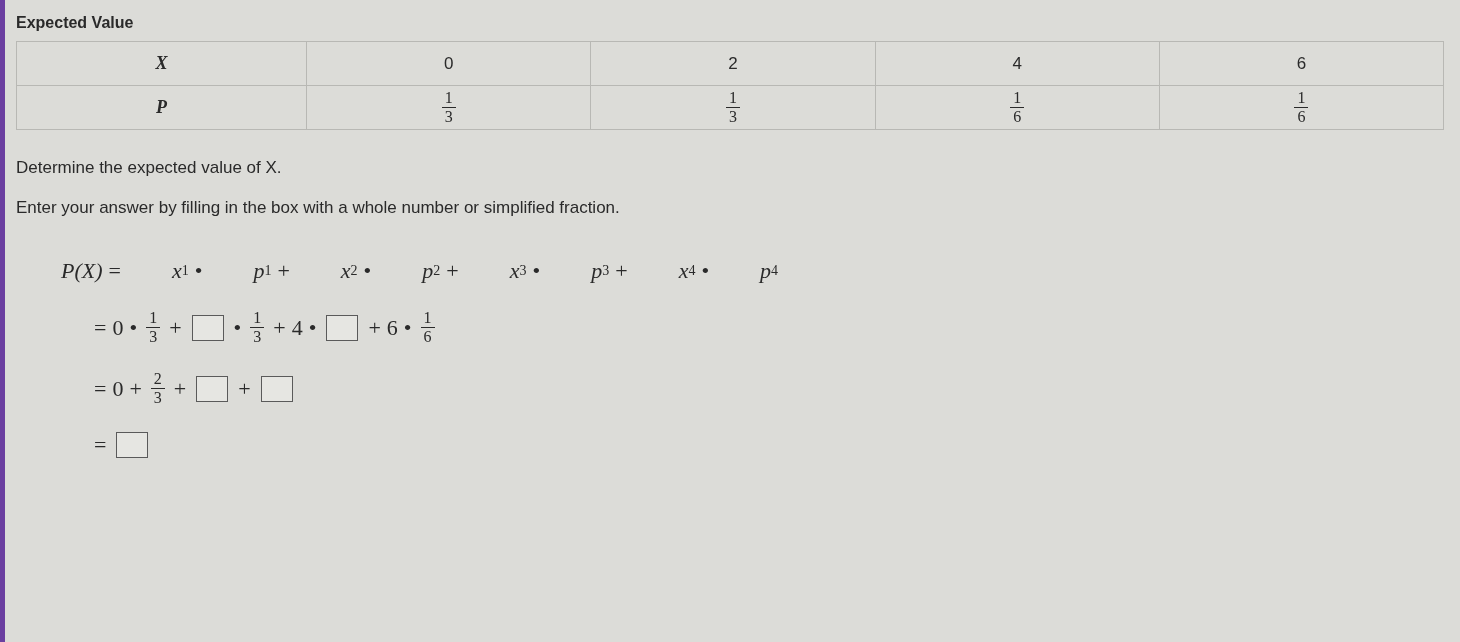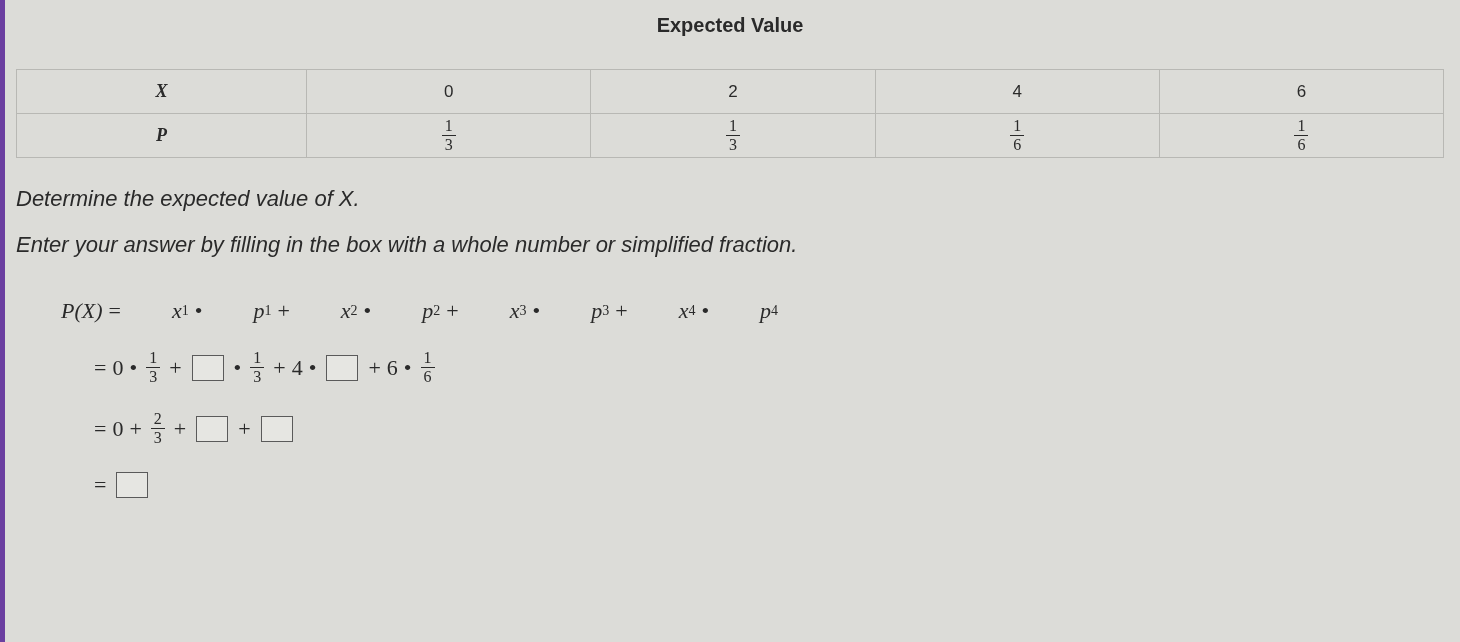--- a/index.html
+++ b/index.html
@@ -15,24 +15,23 @@
   }
   body::before {
     content: "";
     position: absolute;
     left: 0; top: 0; bottom: 0;
     width: 5px;
     background: #6b3fa0;
   }
   .title {
     font-weight: bold;
-    font-size: 20px;
-    margin-bottom: 32px;
+    font-size: 16px;
+    margin-bottom: 9px;
     margin-top: 6px;
-    text-align: center;
   }
   table.prob {
     width: 100%;
     border-collapse: collapse;
     margin-bottom: 28px;
     background: #dcdcd8;
   }
   table.prob td, table.prob th {
     border: 1px solid #b8b8b4;
     text-align: center;
@@ -53,24 +52,23 @@
     display: inline-block;
     vertical-align: middle;
     text-align: center;
     font-family: "Times New Roman", serif;
     font-size: 16px;
     line-height: 1;
   }
   .frac .num { display: block; border-bottom: 1px solid #2a2a2a; padding: 0 3px 1px; }
   .frac .den { display: block; padding: 1px 3px 0; }
   .para {
-    font-size: 22px;
+    font-size: 17px;
     margin-bottom: 20px;
     color: #2a2a2a;
-    font-style: italic;
   }
   .math-block {
     font-family: "Times New Roman", serif;
     font-size: 22px;
     margin-top: 40px;
     margin-bottom: 28px;
   }
   .math-line {
     display: flex;
     align-items: center;

